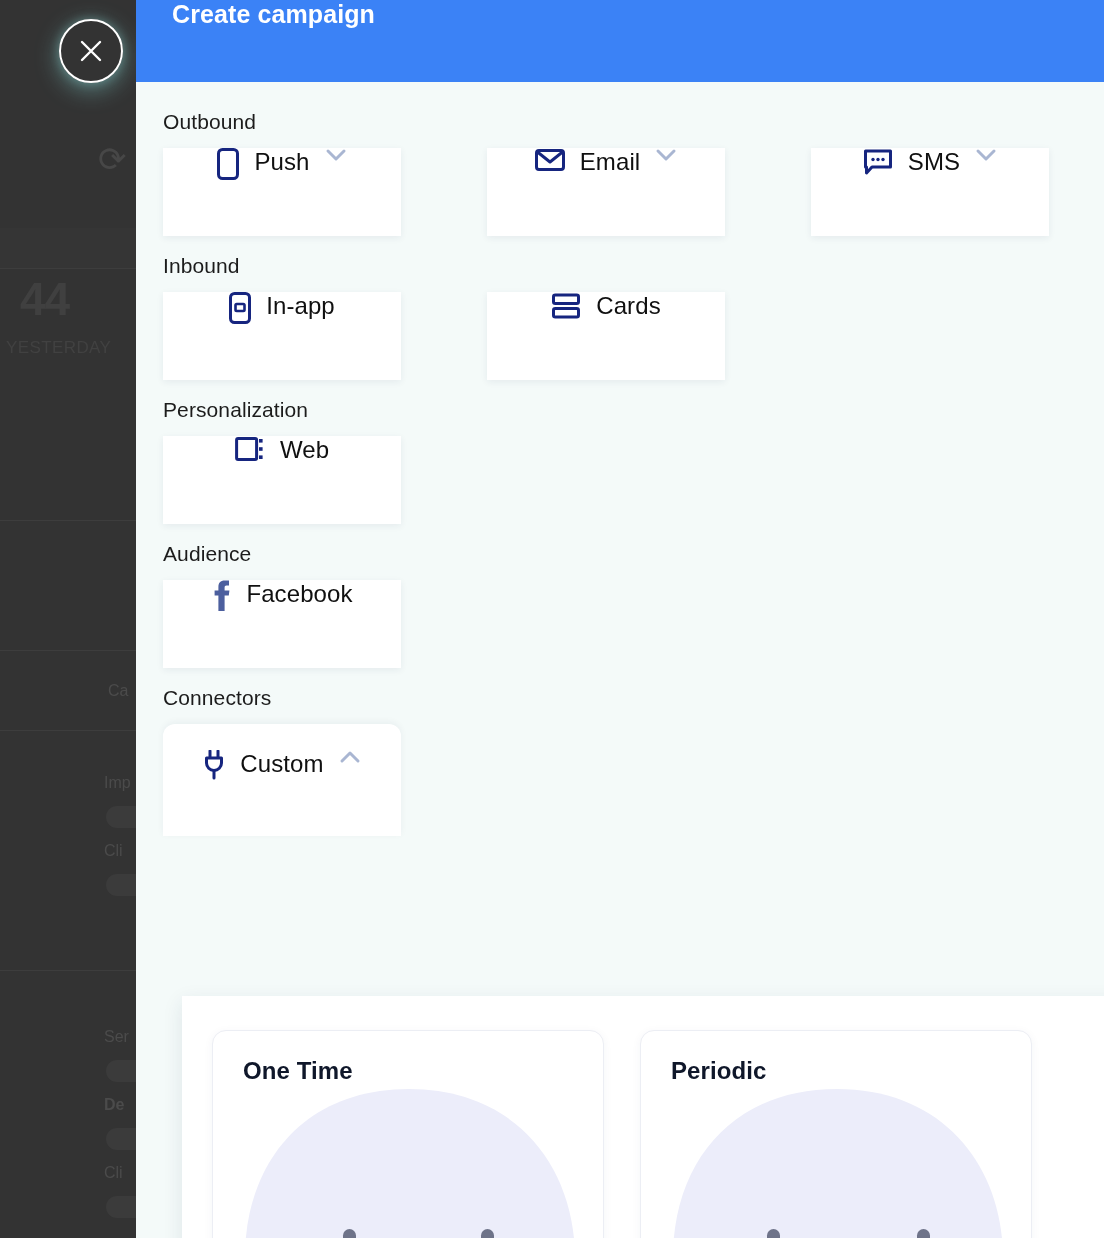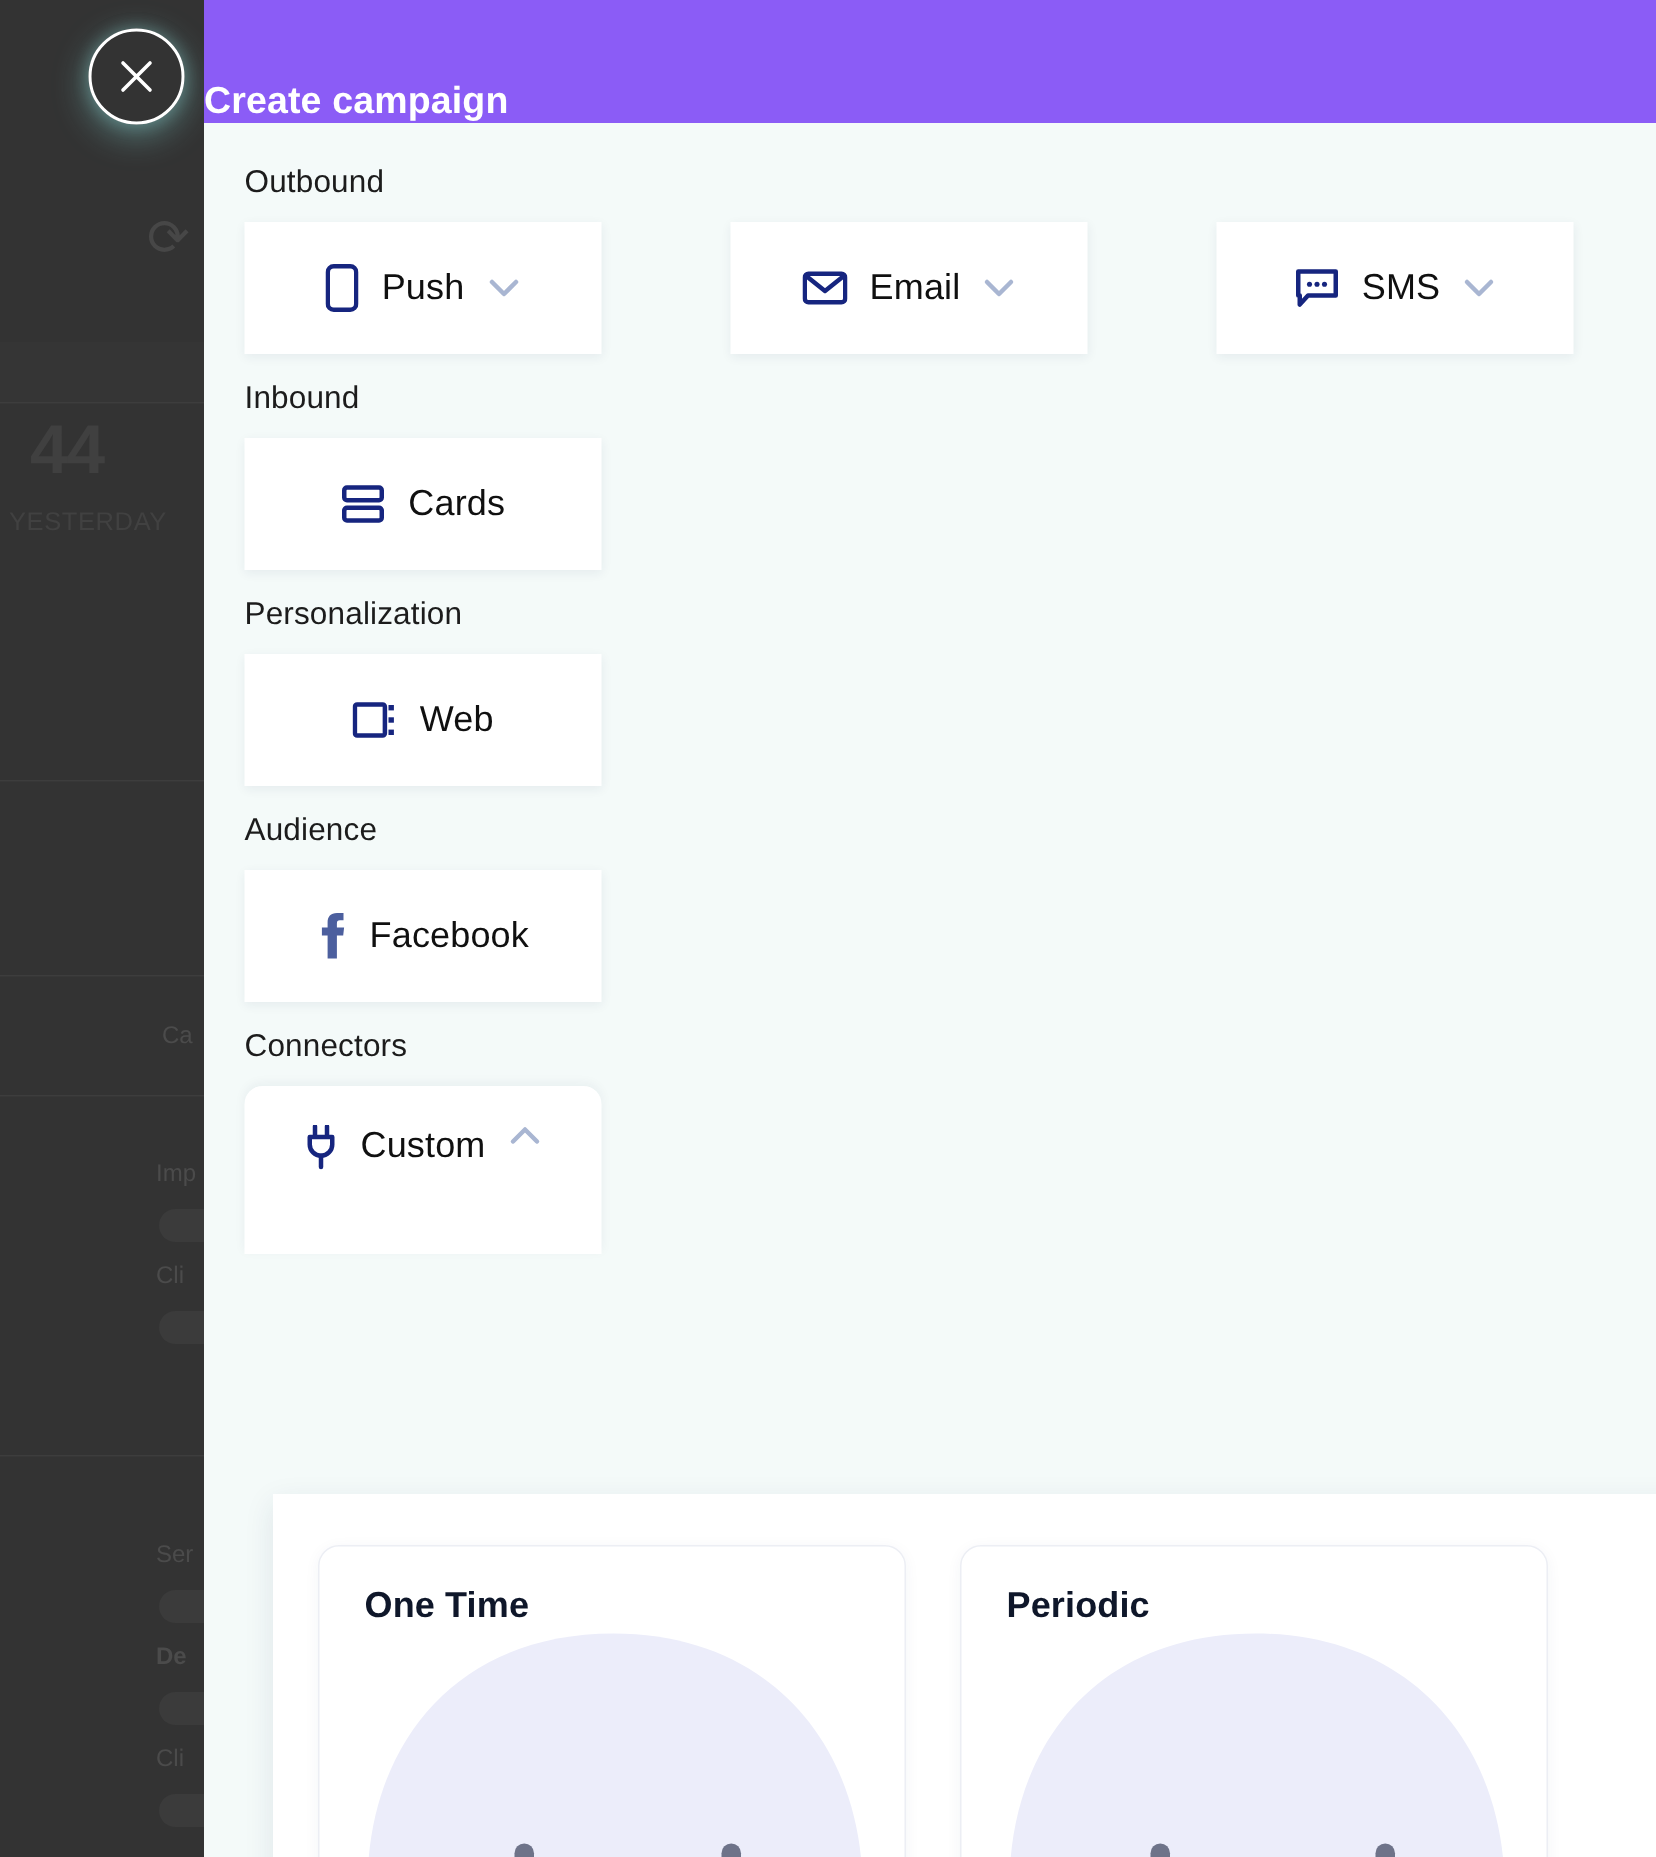--- a/index.html
+++ b/index.html
@@ -67,22 +67,23 @@
   
   #modal {
     position: absolute;
     left: 136px; top: 0;
     width: 968px; height: 1238px;
     background: #f4faf9;
     overflow: hidden;
   }
   #modal-header {
     height: 82px;
-    background: #8b5cf6;
-    display: flex; align-items: flex-end;
+    background: #3b82f6;
+    display: flex; align-items: flex-start;
+    padding-left: 36px;
   }
   #modal-title {
     color: #ffffff;
     font-size: 25px;
     font-weight: 700;
     letter-spacing: 0.1px;
   }
   #modal-body {
     padding: 28px 46px 0 27px;
     position: relative;
@@ -101,21 +102,21 @@
     display: grid;
     grid-template-columns: repeat(3, 238px);
     column-gap: 86px;
   }
   .tile {
     height: 88px;
     background: #ffffff;
     border-radius: 0;
     box-shadow: 0 2px 7px rgba(25, 45, 80, 0.07);
     display: flex;
-    align-items: center;
+    align-items: flex-start;
     justify-content: center;
     gap: 15px;
     cursor: pointer;
     position: relative;
   }
   .tile.expanded {
     border-radius: 12px 12px 0 0;
     box-shadow: 0 -2px 7px rgba(25, 45, 80, 0.05);
     z-index: 3;
     height: 112px;
@@ -262,20 +263,29 @@
             </svg>
           </span>
         </div>
       </div>
     </div>
 
     <div class="section">
       <div class="section-label">Inbound</div>
       <div class="tile-row">
 
+        <div class="tile">
+          <span class="tile-icon">
+            <svg width="22" height="32" viewBox="0 0 22 32">
+              <rect x="1.5" y="1.5" width="19" height="29" rx="4" fill="none" stroke="#16257f" stroke-width="3"></rect>
+              <rect x="6.5" y="12" width="9" height="7" rx="1.2" fill="none" stroke="#16257f" stroke-width="2.6"></rect>
+            </svg>
+          </span>
+          <span class="tile-label">In-app</span>
+        </div>
 
 
         <div class="tile">
           <span class="tile-icon">
             <svg width="30" height="28" viewBox="0 0 30 28">
               <rect x="2.5" y="3" width="25" height="8.5" rx="1.8" fill="none" stroke="#16257f" stroke-width="3"></rect>
               <rect x="2.5" y="16.5" width="25" height="8.5" rx="1.8" fill="none" stroke="#16257f" stroke-width="3"></rect>
             </svg>
           </span>
           <span class="tile-label">Cards</span>

